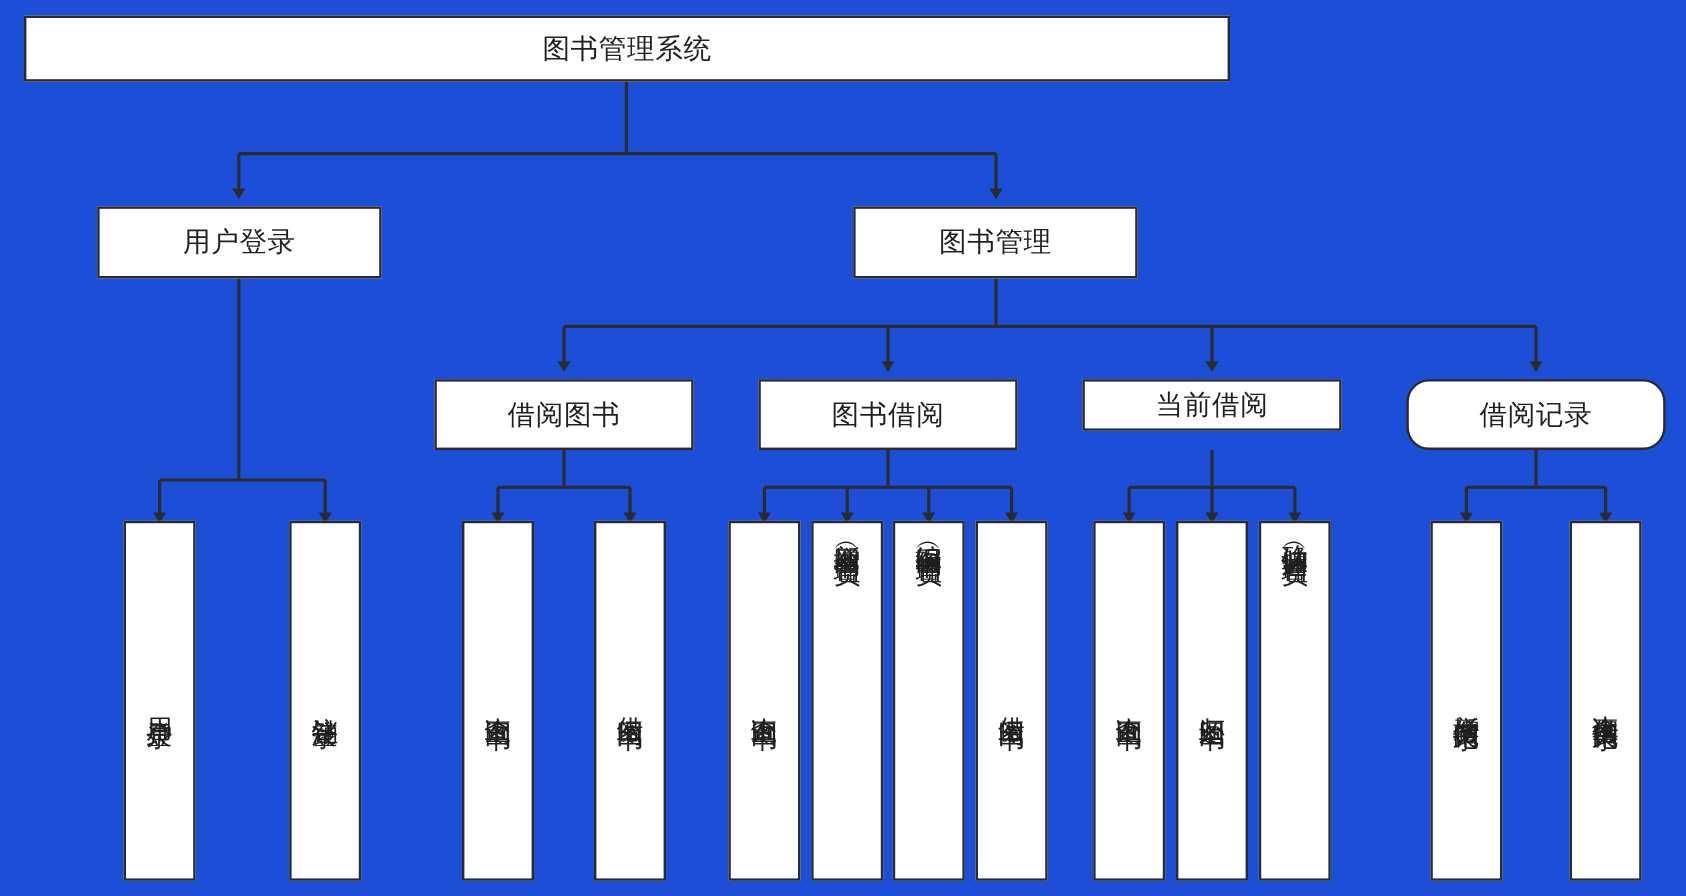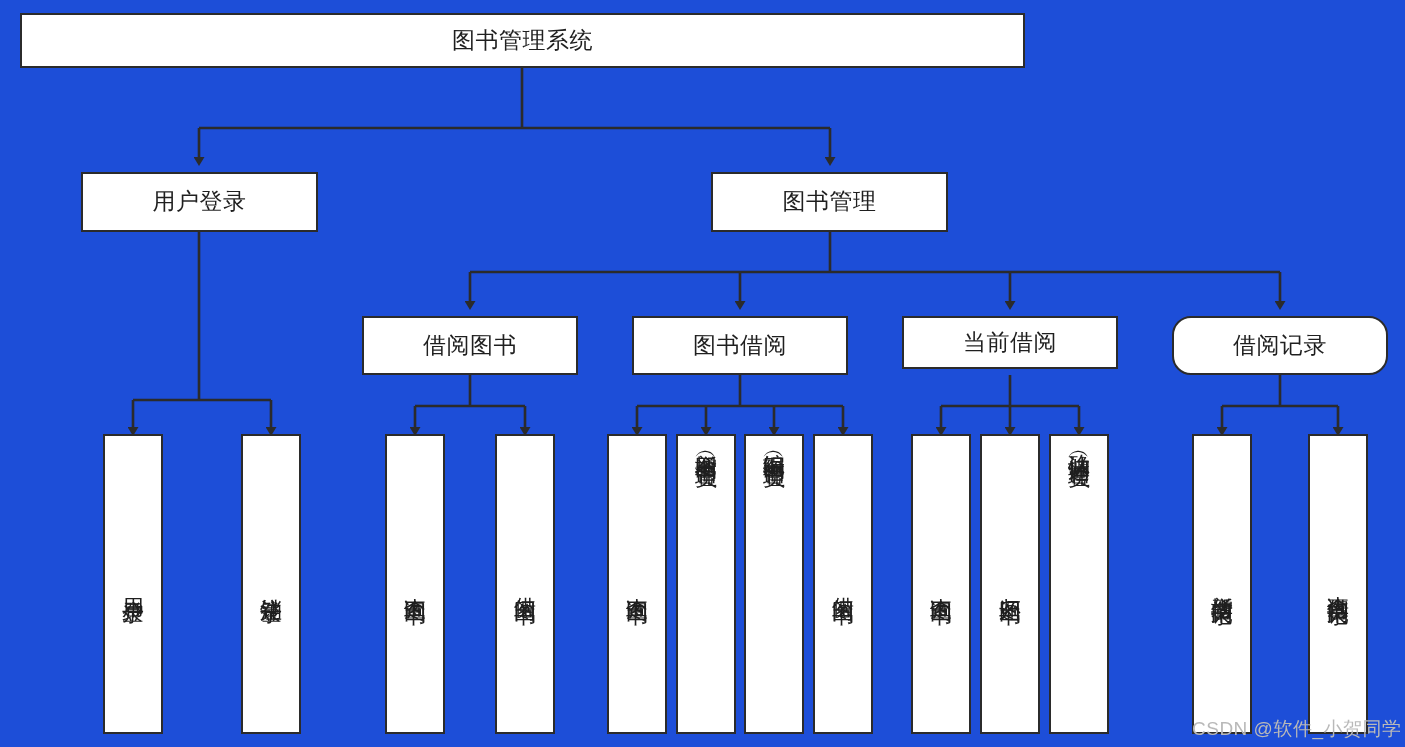--- a/index.html
+++ b/index.html
@@ -142,21 +142,21 @@
   <div class="node h" style="left:711px; top:172px; width:237px; height:60px;">
     <span class="lbl">图书管理</span>
   </div>
 
   <div class="node h" style="left:362px; top:316px; width:216px; height:59px;">
     <span class="lbl">借阅图书</span>
   </div>
   <div class="node h" style="left:632px; top:316px; width:216px; height:59px;">
     <span class="lbl">图书借阅</span>
   </div>
-  <div class="node h" style="left:902px; top:316px; width:216px; height:53px;">
+  <div class="node h" style="left:902px; top:316px; width:216px; height:43px;">
     <span class="lbl">当前借阅</span>
   </div>
   <div class="node h" style="left:1172px; top:316px; width:216px; height:59px;border-radius:19px;">
     <span class="lbl">借阅记录</span>
   </div>
 
   <div class="node v mid" style="left:103px; top:434px; width:60px; height:300px;">
     <span class="lbl">用户登录</span>
   </div>
   <div class="node v mid" style="left:241px; top:434px; width:60px; height:300px;">
@@ -193,15 +193,14 @@
     <span class="lbl">确认归还（管理员）</span>
   </div>
 
   <div class="node v mid" style="left:1192px; top:434px; width:60px; height:300px;">
     <span class="lbl">新增借阅记录</span>
   </div>
   <div class="node v mid" style="left:1308px; top:434px; width:60px; height:300px;">
     <span class="lbl">查询借阅记录</span>
   </div>
 
-  <div class="watermark" style="left:1192px; top:716px;">CSDN @软件_小贺同学</div>
 
 </div>
 
 </body></html>

